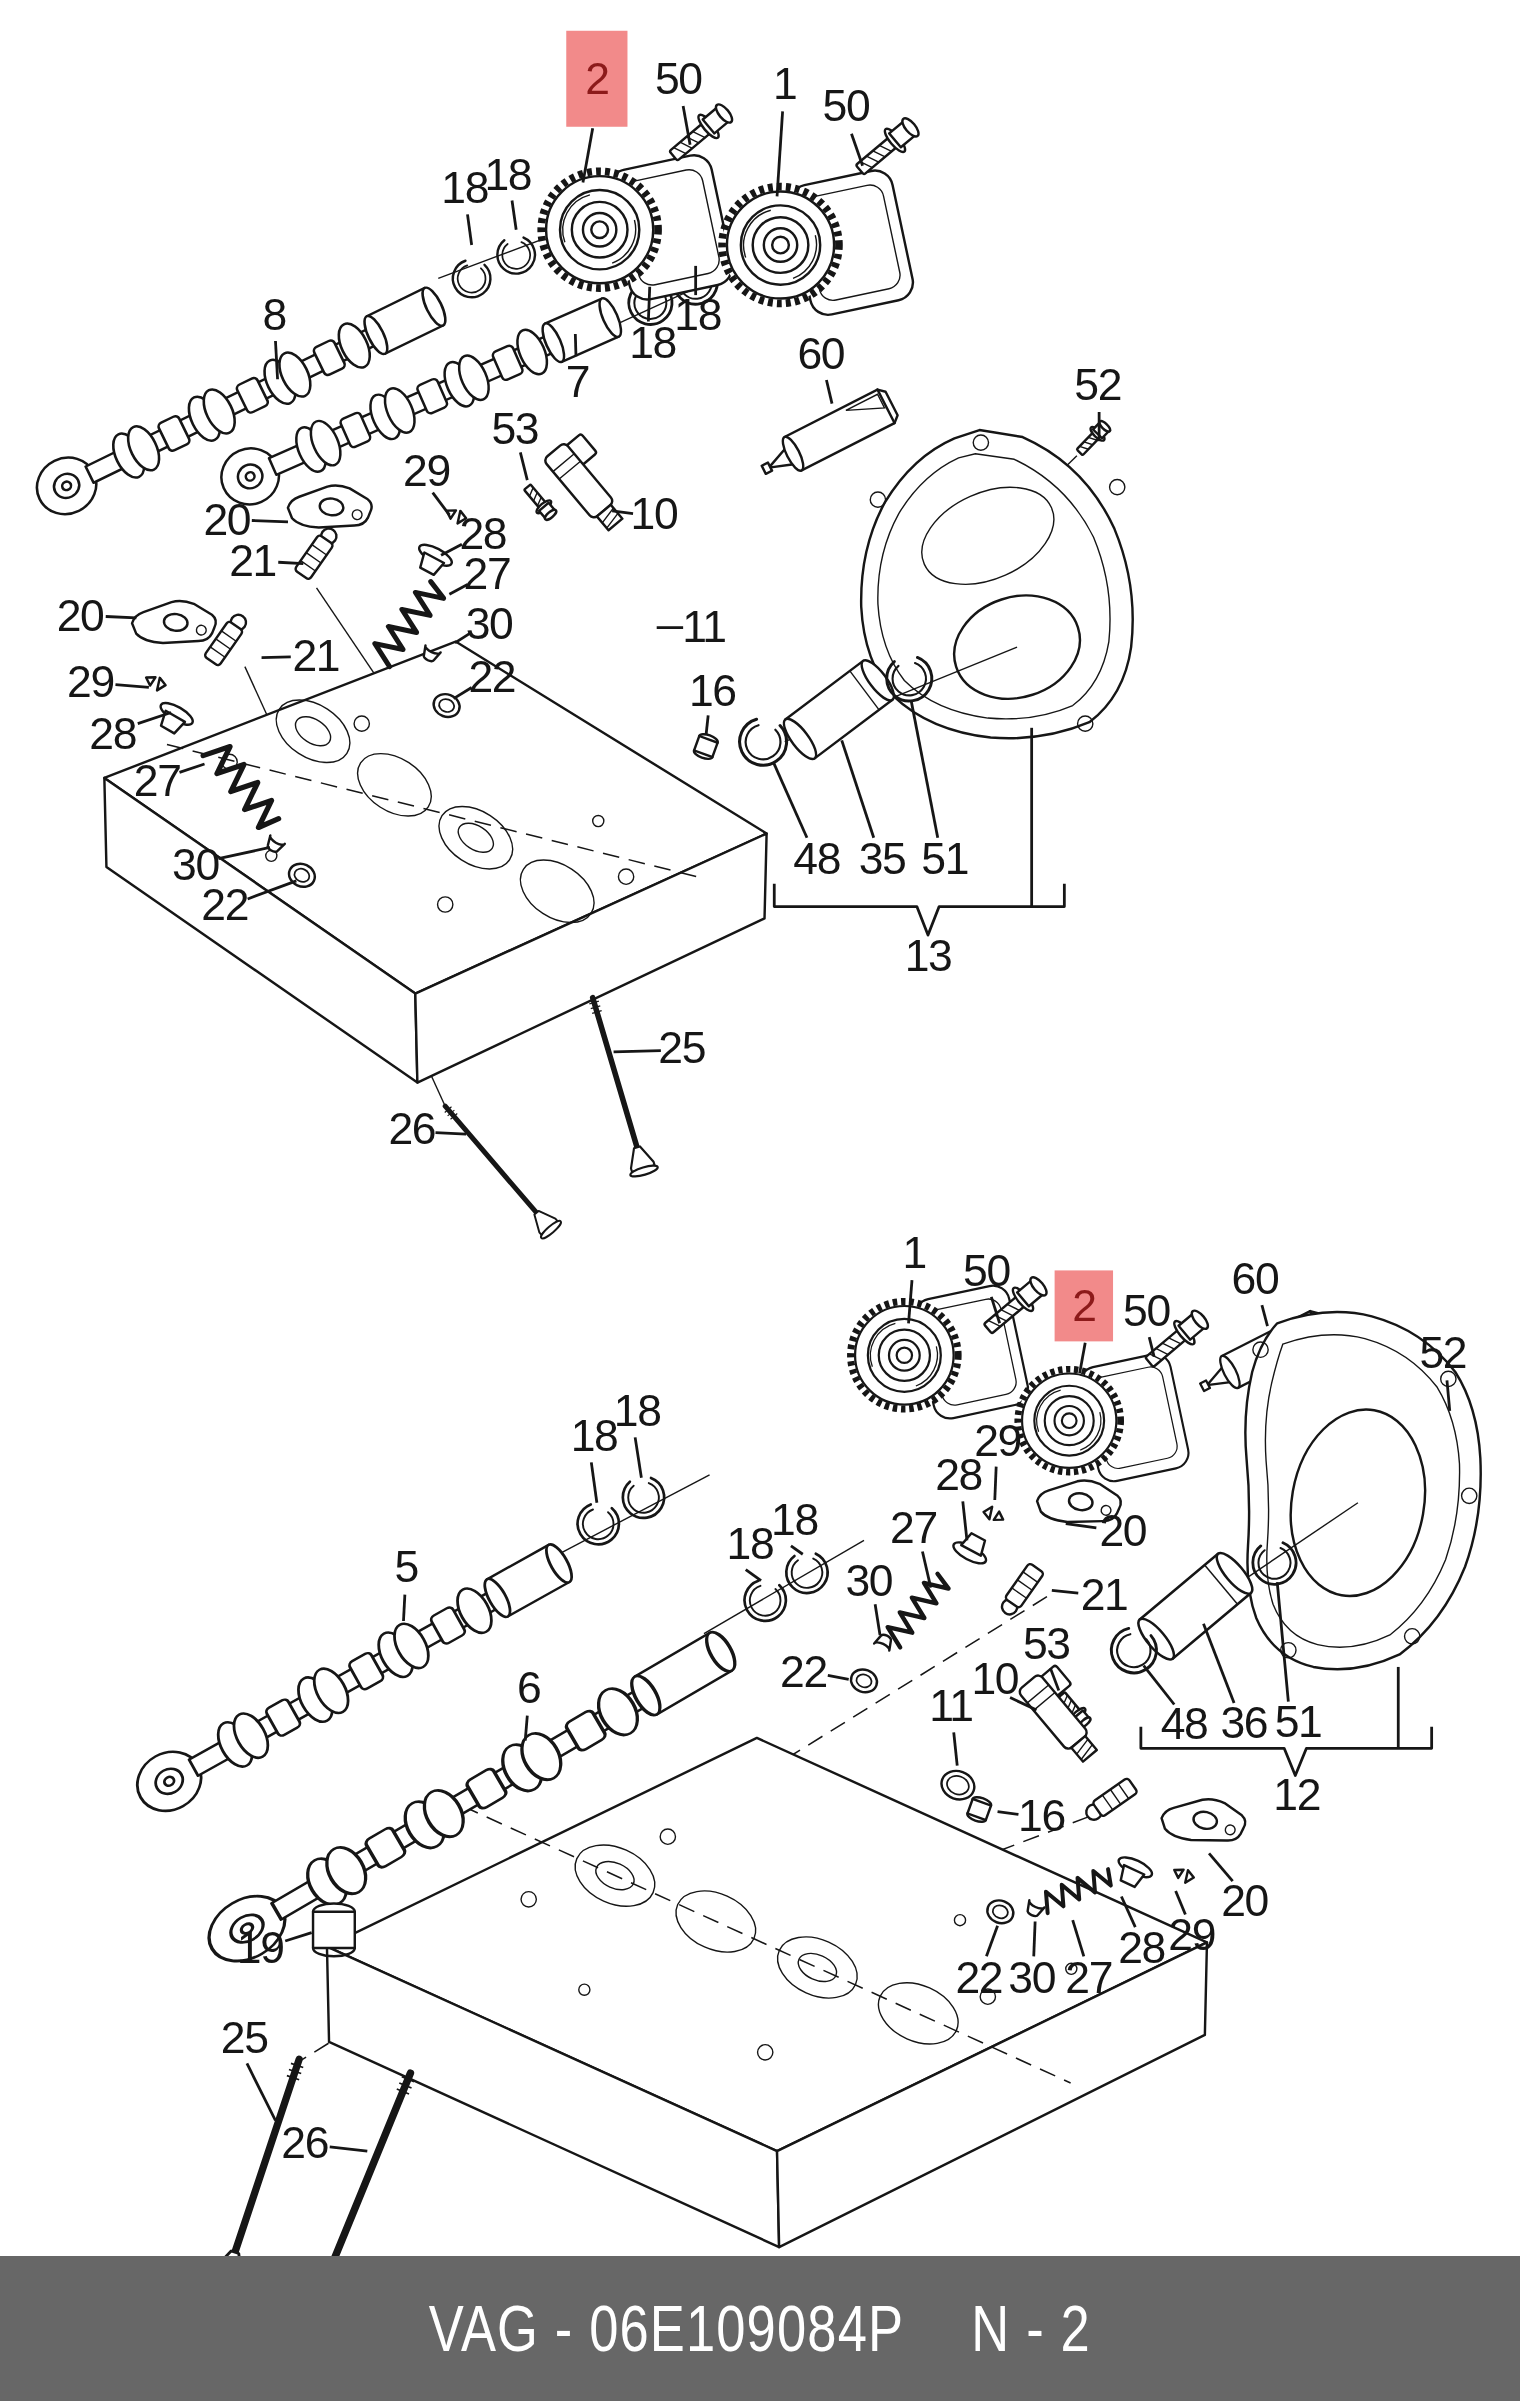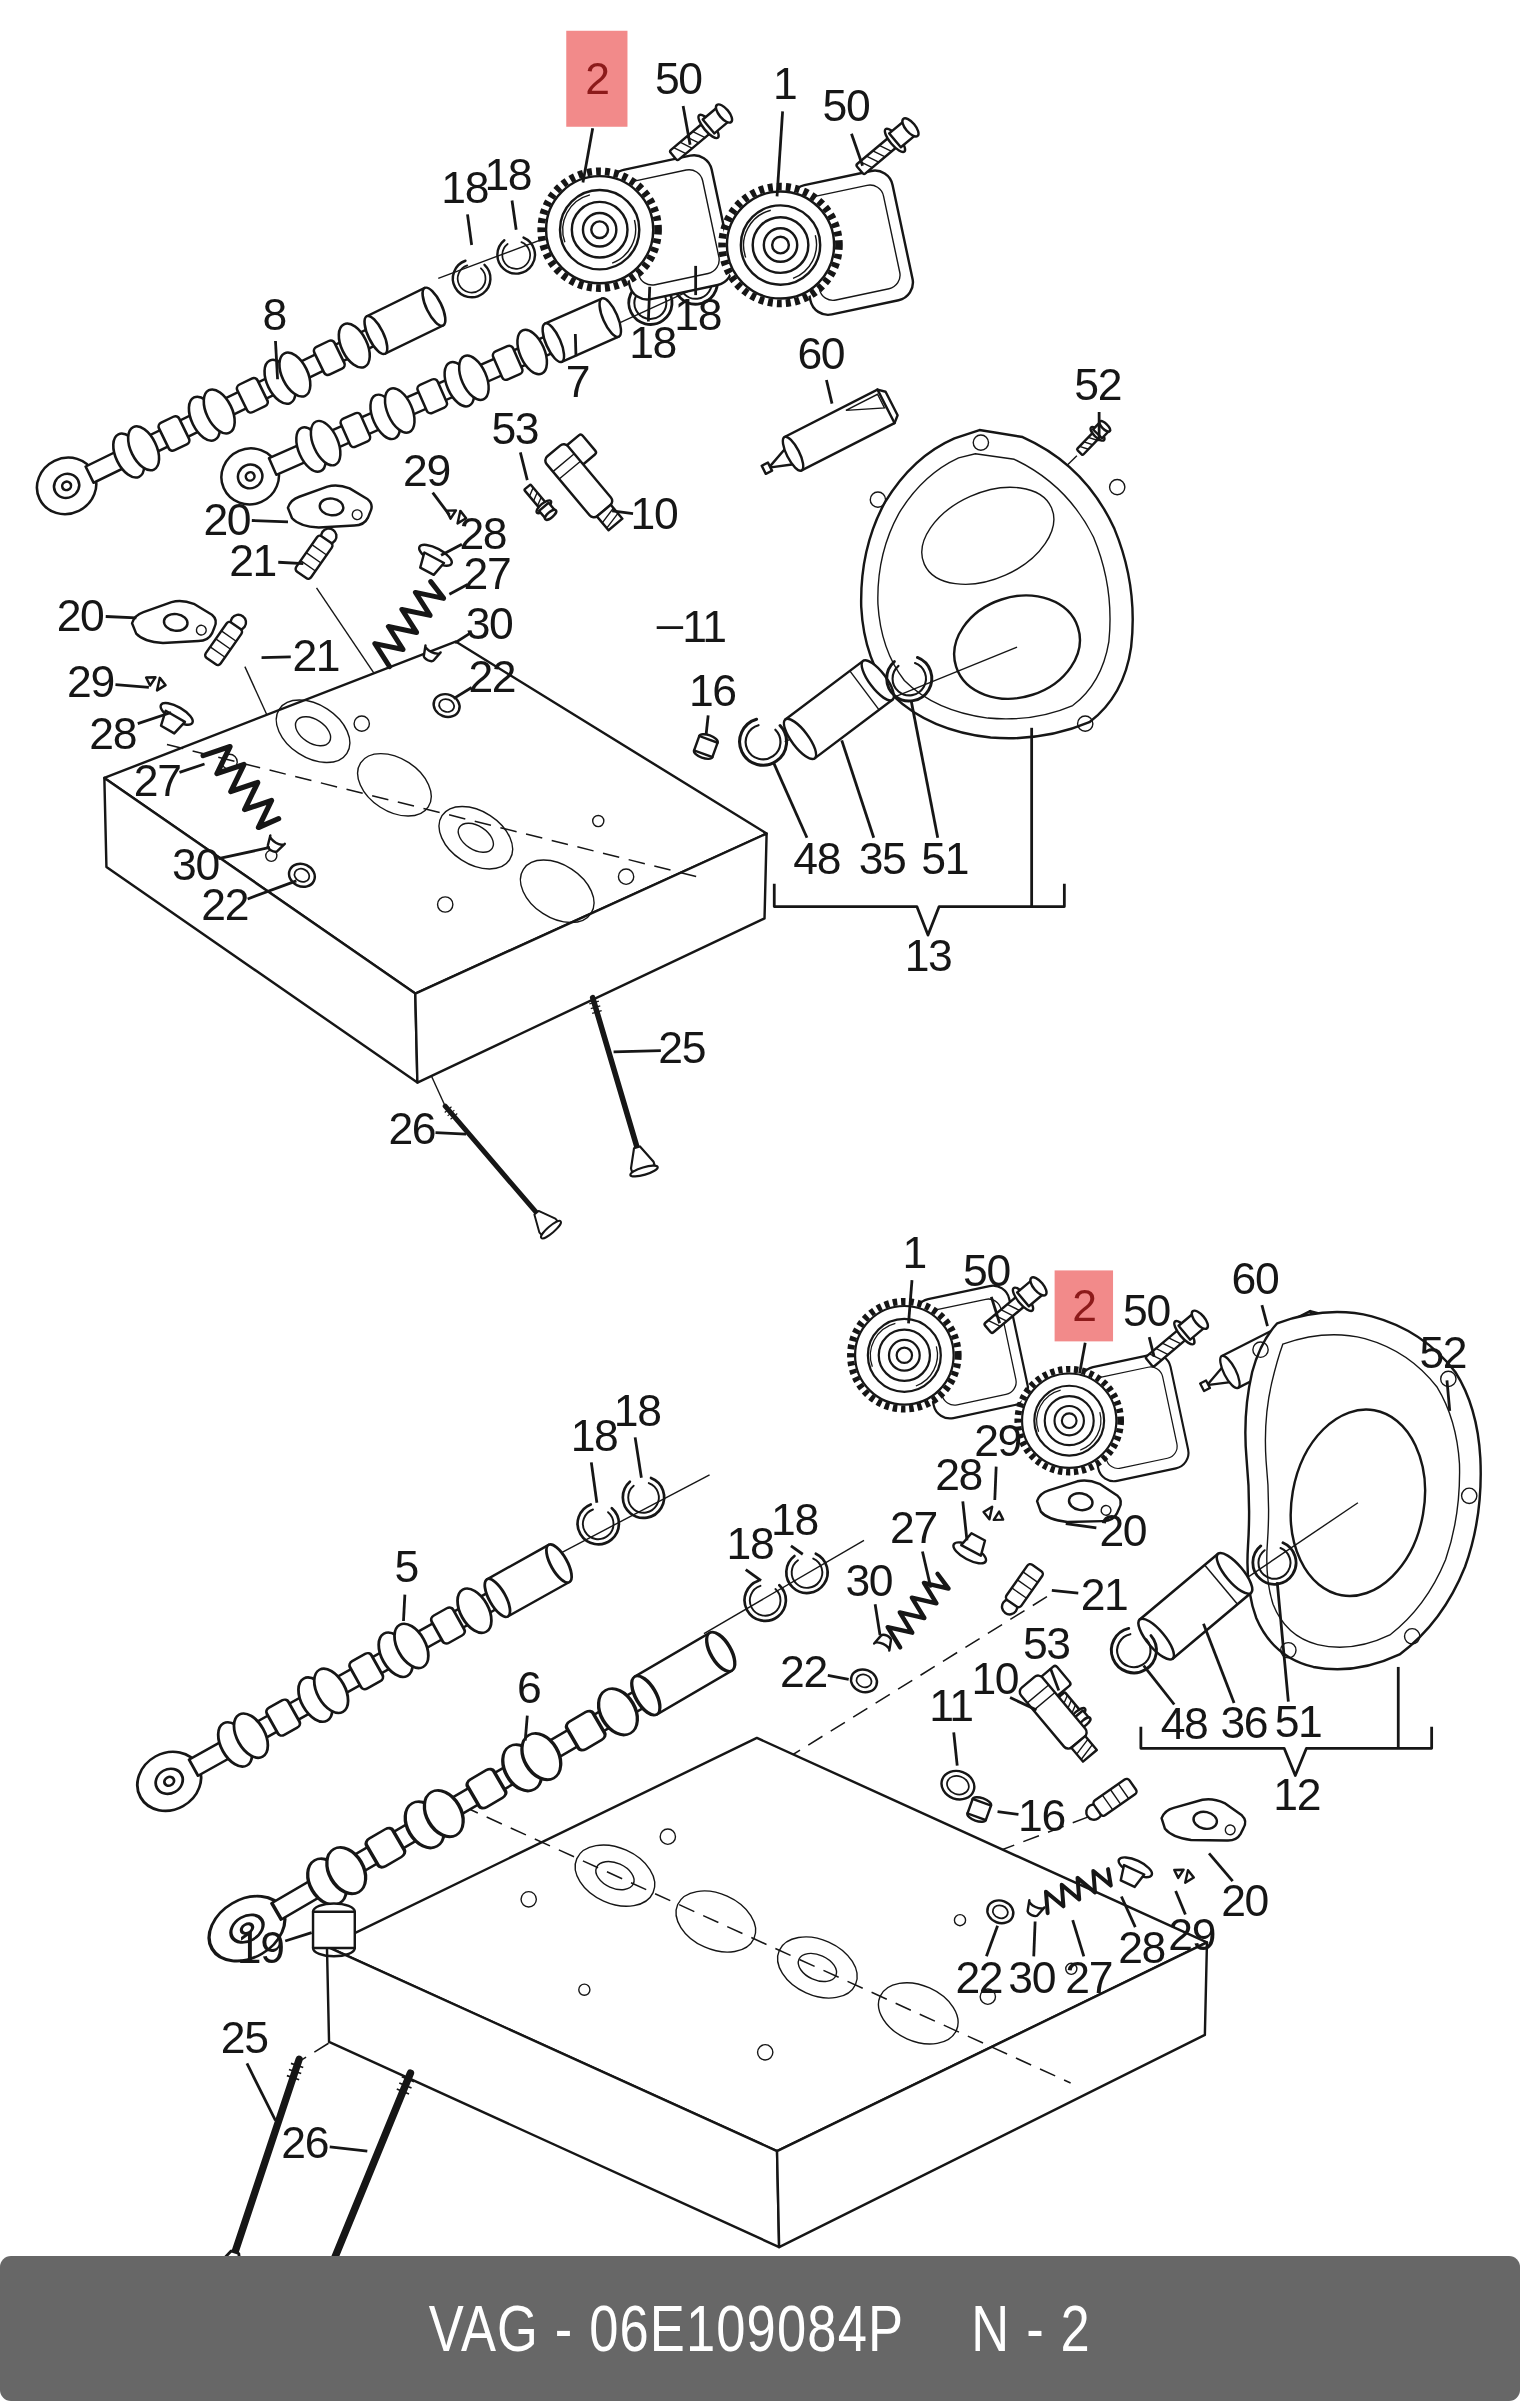--- a/index.html
+++ b/index.html
@@ -16,21 +16,21 @@
   .ln{stroke:var(--line);stroke-width:3.5;fill:none;stroke-linejoin:round;stroke-linecap:round;}
   .thin{stroke:var(--line);stroke-width:2;fill:none;}
   .dash{stroke:var(--line);stroke-width:2.2;fill:none;stroke-dasharray:24 14;}
   .teeth{stroke:var(--line);stroke-width:11;fill:#fff;stroke-dasharray:7 6;}
   text.callout{font-family:"Liberation Sans",sans-serif;font-size:64px;letter-spacing:-2px;
                fill:var(--label);text-anchor:middle;dominant-baseline:central;}
   text.callout.hl{fill:var(--highlight-label);}
   .leader{stroke:var(--line);stroke-width:4;fill:none;}
   .bracket{stroke:var(--line);stroke-width:4;fill:none;stroke-linejoin:round;}
   footer{position:absolute;left:0;bottom:0;width:1520px;height:145px;background:var(--footer-bg);
-         display:flex;align-items:center;justify-content:center;border-radius:11px;}
+         display:flex;align-items:center;justify-content:center;}
   .footer-inner{display:flex;align-items:center;gap:82px;transform:scaleX(.82);
                 color:var(--footer-text);font-size:64px;font-weight:400;letter-spacing:1.4px;white-space:nowrap;}
 </style>
 </head>
 <body>
 
 <div class="page">
 <svg width="1520" height="2401" viewBox="0 0 2185 3451">
   <defs>
     <g id="sym-ring">

